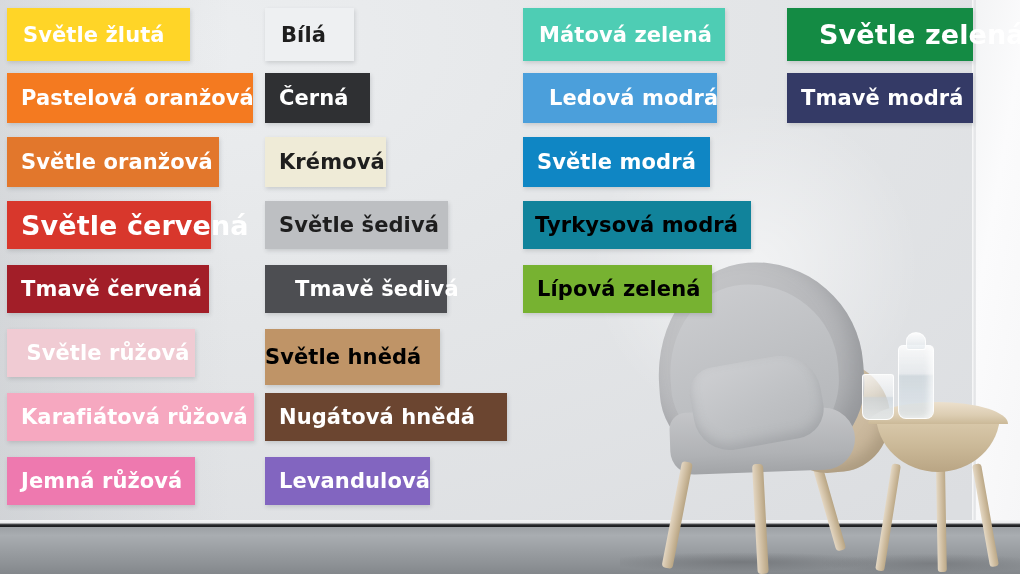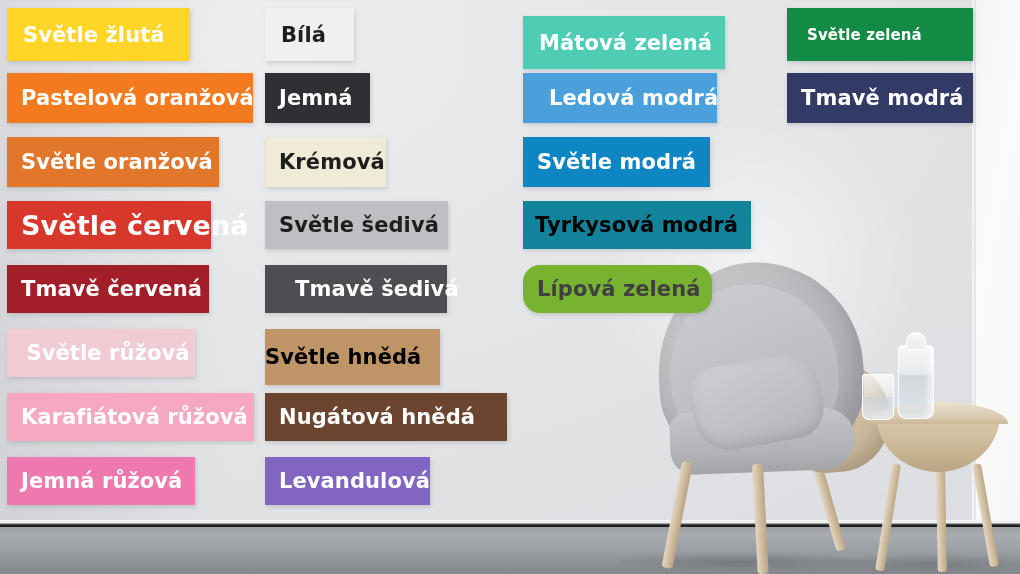--- a/index.html
+++ b/index.html
@@ -213,56 +213,56 @@
       <div class="swatch" style="left: 7px; top: 393px; width: 247px; height: 48px; background: rgb(246, 168, 192); color: rgb(255, 255, 255); font-size: 21px; padding-left: 14px;">
         <span>Karafiátová růžová</span>
       </div>
       <div class="swatch" style="left: 7px; top: 457px; width: 188px; height: 48px; background: rgb(238, 121, 175); color: rgb(255, 255, 255); font-size: 21px; padding-left: 14px;">
         <span>Jemná růžová</span>
       </div>
       <div class="swatch" style="left: 265px; top: 8px; width: 89px; height: 53px; background: rgb(238, 240, 242); color: rgb(30, 30, 30); font-size: 21px; padding-left: 16px;">
         <span>Bílá</span>
       </div>
       <div class="swatch" style="left: 265px; top: 73px; width: 105px; height: 50px; background: rgb(47, 48, 51); color: rgb(255, 255, 255); font-size: 21px; padding-left: 14px;">
-        <span>Jemná</span>
+        <span>Černá</span>
       </div>
       <div class="swatch" style="left: 265px; top: 137px; width: 121px; height: 50px; background: rgb(239, 235, 215); color: rgb(30, 30, 30); font-size: 21px; padding-left: 14px;">
         <span>Krémová</span>
       </div>
       <div class="swatch" style="left: 265px; top: 201px; width: 183px; height: 48px; background: rgb(189, 191, 194); color: rgb(30, 30, 30); font-size: 21px; padding-left: 14px;">
         <span>Světle šedivá</span>
       </div>
       <div class="swatch" style="left: 265px; top: 265px; width: 182px; height: 48px; background: rgb(77, 78, 82); color: rgb(255, 255, 255); font-size: 21px; padding-left: 30px;">
         <span>Tmavě šedivá</span>
       </div>
       <div class="swatch" style="left: 265px; top: 329px; width: 175px; height: 56px; background: rgb(191, 148, 103); color: #000000; font-size: 21px; ">
         <span>Světle hnědá</span>
       </div>
       <div class="swatch" style="left: 265px; top: 393px; width: 242px; height: 48px; background: rgb(107, 69, 48); color: rgb(255, 255, 255); font-size: 21px; padding-left: 14px;">
         <span>Nugátová hnědá</span>
       </div>
       <div class="swatch" style="left: 265px; top: 457px; width: 165px; height: 48px; background: rgb(130, 101, 192); color: rgb(255, 255, 255); font-size: 21px; padding-left: 14px; justify-content: flex-end;">
         <span>Levandulová</span>
       </div>
-      <div class="swatch" style="left: 523px; top: 8px; width: 202px; height: 53px; background: rgb(78, 205, 180); color: rgb(255, 255, 255); font-size: 21px; padding-left: 16px; margin-top: 8px;">
+      <div class="swatch" style="left: 523px; top: 8px; width: 202px; height: 53px; background: rgb(78, 205, 180); color: rgb(255, 255, 255); font-size: 21px; padding-left: 16px;">
         <span>Mátová zelená</span>
       </div>
       <div class="swatch" style="left: 523px; top: 73px; width: 194px; height: 50px; background: rgb(75, 159, 219); color: rgb(255, 255, 255); font-size: 21px; padding-left: 26px;">
         <span>Ledová modrá</span>
       </div>
       <div class="swatch" style="left: 523px; top: 137px; width: 187px; height: 50px; background: rgb(15, 134, 196); color: rgb(255, 255, 255); font-size: 21px; padding-left: 14px;">
         <span>Světle modrá</span>
       </div>
       <div class="swatch" style="left: 523px; top: 201px; width: 228px; height: 48px; background: rgb(17, 131, 155); color: #000000; font-size: 21px; padding-left: 12px;">
         <span>Tyrkysová modrá</span>
       </div>
-      <div class="swatch" style="left: 523px; top: 265px; width: 189px; height: 48px; background: rgb(119, 178, 49); color: #404040; font-size: 21px; padding-left: 14px; border-radius: 17px;">
+      <div class="swatch" style="left: 523px; top: 265px; width: 189px; height: 48px; background: rgb(119, 178, 49); color: #000000; font-size: 21px; padding-left: 14px;">
         <span>Lípová zelená</span>
       </div>
-      <div class="swatch" style="left: 787px; top: 8px; width: 186px; height: 53px; background: rgb(20, 139, 68); color: rgb(255, 255, 255); font-size: 15px; padding-left: 20px;">
+      <div class="swatch" style="left: 787px; top: 8px; width: 186px; height: 53px; background: rgb(20, 139, 68); color: rgb(255, 255, 255); font-size: 27px; padding-left: 32px;">
         <span>Světle zelená</span>
       </div>
       <div class="swatch" style="left: 787px; top: 73px; width: 186px; height: 50px; background: rgb(52, 58, 102); color: rgb(255, 255, 255); font-size: 21px; padding-left: 14px;">
         <span>Tmavě modrá</span>
       </div>
     </div>
 
 </div>
 
 </body></html>

